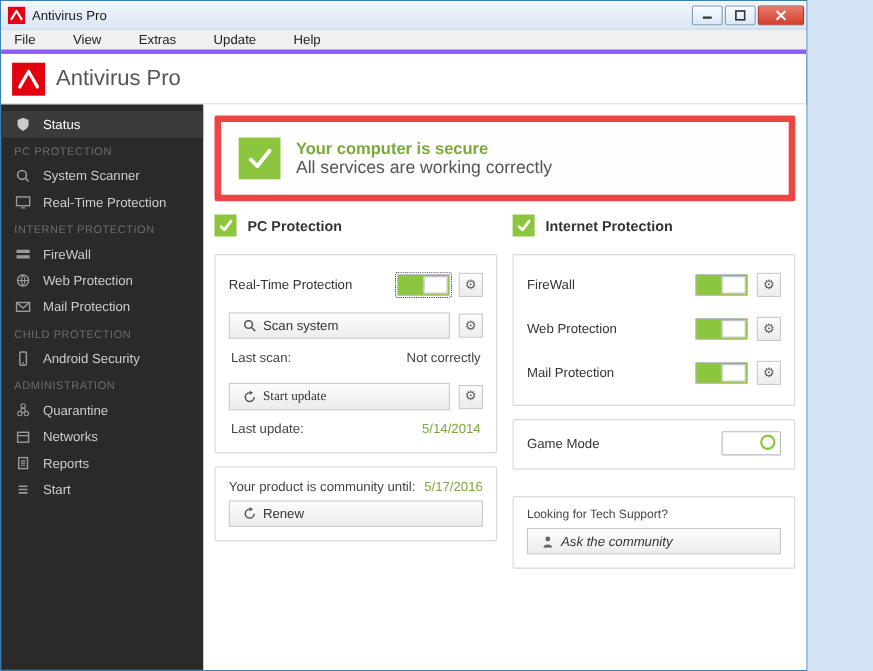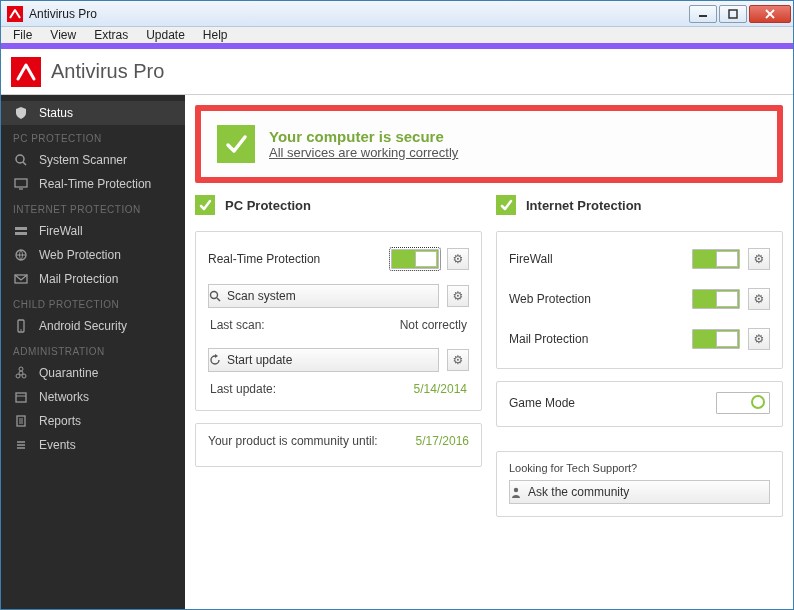--- a/index.html
+++ b/index.html
@@ -5,21 +5,21 @@
 * { box-sizing: border-box; margin: 0; padding: 0; }
 body {
   font-family: "Segoe UI", Tahoma, sans-serif;
   font-size: 12px;
   background: #d4e4f4;
   width: 794px;
   height: 610px;
   overflow: hidden;
 }
 .window {
-  width: 794px;
+  width: 734px;
   height: 610px;
   background: #fff;
   border: 1px solid #3c7fb1;
   display: flex;
   flex-direction: column;
 }
 .titlebar {
   height: 26px;
   background: linear-gradient(#f2f6fb, #d9e7f7);
   border-bottom: 1px solid #b5c8de;
@@ -35,25 +35,25 @@
   border: 1px solid #8a9db0;
   background: linear-gradient(#f7fbff,#dbe8f6);
   border-radius: 2px;
   display: flex; align-items: center; justify-content: center;
   font-size: 10px; color: #333;
 }
 .winbtn.close { background: linear-gradient(#e97b6f,#d2402c); color: #fff; border-color:#b0382a; width: 42px; }
 .menubar {
   height: 22px;
   background: #f0f0f0;
-  border-bottom: 6px solid #8b5cf6;
+  border-bottom: 4px solid #8b5cf6;
   display: flex;
   align-items: center;
   padding: 0 4px;
-  gap: 2px;
+  gap: 18px;
 }
 .menubar .menuitem { padding: 2px 8px; color: #222; cursor: default; }
 .header {
   height: 46px;
   border-bottom: 1px solid #cfcfcf;
   display: flex;
   align-items: center;
   padding: 0 10px;
   gap: 10px;
 }
@@ -98,21 +98,21 @@
 .secure-panel {
   display: flex; align-items: center; gap: 14px;
   padding: 14px 16px;
   margin-bottom: 12px;
 }
 .bigcheck {
   width: 38px; height: 38px; background: #8cc63f;
   display: flex; align-items: center; justify-content: center;
 }
 .secure-title { color: #7aa93a; font-weight: bold; font-size: 15px; }
-.secure-sub { color: #555; font-size: 13px; text-decoration: underline; }
+.secure-sub { color: #555; font-size: 16px; }
 .cols { display: flex; gap: 14px; }
 .col { flex: 1; display: flex; flex-direction: column; gap: 12px; }
 .section-head { display: flex; align-items: center; gap: 10px; margin-bottom: 4px; }
 .smallcheck {
   width: 20px; height: 20px; background: #8cc63f;
   display: flex; align-items: center; justify-content: center;
 }
 .section-title { font-weight: bold; color: #333; font-size: 13px; }
 .group-panel { border: 1px solid #d7d7d7; padding: 10px 12px 12px 12px; border-radius: 2px; }
 .row { display: flex; align-items: center; margin: 6px 0; gap: 8px; }
@@ -129,21 +129,21 @@
 .switch.on .handle { left: auto; right: 1px; }
 .switch.gamemode { width: 54px; height: 22px; background:#fff; border:1px solid #bbb;}
 .switch.gamemode .circle { width:14px; height:14px; border:2px solid #8cc63f; border-radius:50%; position:absolute; right:4px; top:2px; background:transparent;}
 .gear {
   width: 22px; height: 22px; border: 1px solid #c8c8c8; background: linear-gradient(#fdfdfd,#ececec);
   display: flex; align-items: center; justify-content: center; color:#666;
 }
 .actionbtn {
   display: flex; align-items: center; gap: 6px;
   border: 1px solid #c8c8c8; background: linear-gradient(#fdfdfd,#ececec);
-  padding: 4px 0; flex: 1; color: #333;
+  padding: 4px 12px; flex: 1; color: #333;
 }
 .meta { display: flex; justify-content: space-between; font-size: 12px; color: #444; padding: 4px 2px 2px 2px; }
 .meta .val-green { color: #7aa93a; }
 .support { font-size: 11px; color: #444; margin-bottom: 6px; }
 svg { display: block; }
 .focus-ring { outline: 1px dotted #333; outline-offset: 1px; }
 </style>
 </head>
 <body>
 
@@ -301,21 +301,21 @@
         <span>Reports</span>
       </div>
       <div class="item">
         <span class="sicon">
             <svg width="14" height="14">
               <line x1="3" y1="4" x2="11" y2="4" stroke="#999" stroke-width="1.5"></line>
               <line x1="3" y1="7" x2="11" y2="7" stroke="#999" stroke-width="1.5"></line>
               <line x1="3" y1="10" x2="11" y2="10" stroke="#999" stroke-width="1.5"></line>
             </svg>
           </span>
-        <span>Events</span>
+        <span>Start</span>
       </div>
     </div>
 
     <div class="content">
 
       <div class="panel secure-panel">
         <span class="bigcheck">
           <svg width="26" height="26">
               <path d="M5 14 L11 20 L22 6" stroke="#fff" stroke-width="3.5" fill="none" stroke-linecap="round" stroke-linejoin="round"></path>
             </svg>
@@ -361,21 +361,21 @@
               </div>
               <div class="gear">
                   <span>⚙</span>
                 </div>
             </div>
             <div class="meta">
               <span>Last scan:</span>
               <span>Not correctly</span>
             </div>
 
-            <div class="row" style="margin-top:14px;">
+            <div class="row" style="margin-top:14px;font-family:Liberation Serif, serif;">
               <div class="actionbtn">
                 <span>
                     <svg width="12" height="12">
                       <path d="M10 6 A4 4 0 1 1 6 2" fill="none" stroke="#555" stroke-width="1.4"></path>
                       <path d="M6 0 L6 4 L9 2 Z" fill="#555"></path>
                     </svg>
                   </span>
                 <span>Start update</span>
               </div>
               <div class="gear">
@@ -386,20 +386,31 @@
               <span>Last update:</span>
               <span class="val-green">5/14/2014</span>
             </div>
           </div>
 
           <div class="group-panel">
             <div class="meta" style="padding:0 0 6px 0;">
               <span>Your product is community until:</span>
               <span class="val-green">5/17/2016</span>
             </div>
+            <div class="row" style="margin:0;">
+              <div class="actionbtn">
+                <span>
+                    <svg width="12" height="12">
+                      <path d="M10 6 A4 4 0 1 1 6 2" fill="none" stroke="#555" stroke-width="1.4"></path>
+                      <path d="M6 0 L6 4 L9 2 Z" fill="#555"></path>
+                    </svg>
+                  </span>
+                <span>Renew</span>
+              </div>
+            </div>
           </div>
         </div>
 
         <div class="col">
           <div class="section-head">
             <span class="smallcheck">
                 <svg width="14" height="14">
                   <path d="M3 8 L6 11 L12 3" stroke="#fff" stroke-width="2.5" fill="none" stroke-linecap="round" stroke-linejoin="round"></path>
                 </svg>
               </span>
@@ -442,21 +453,21 @@
               <div class="switch gamemode">
                   <div class="circle"></div>
                 </div>
             </div>
           </div>
 
           <div style="flex:1"></div>
 
           <div class="group-panel">
             <div class="support">Looking for Tech Support?</div>
-            <div class="row" style="margin:0;">
+            <div class="row" style="margin:0;font-style:italic;">
               <div class="actionbtn">
                 <span>
                     <svg width="12" height="12">
                       <circle cx="6" cy="4" r="2.2" fill="#666"></circle>
                       <path d="M2 12 C2 8 10 8 10 12 Z" fill="#666"></path>
                     </svg>
                   </span>
                 <span>Ask the community</span>
               </div>
             </div>

